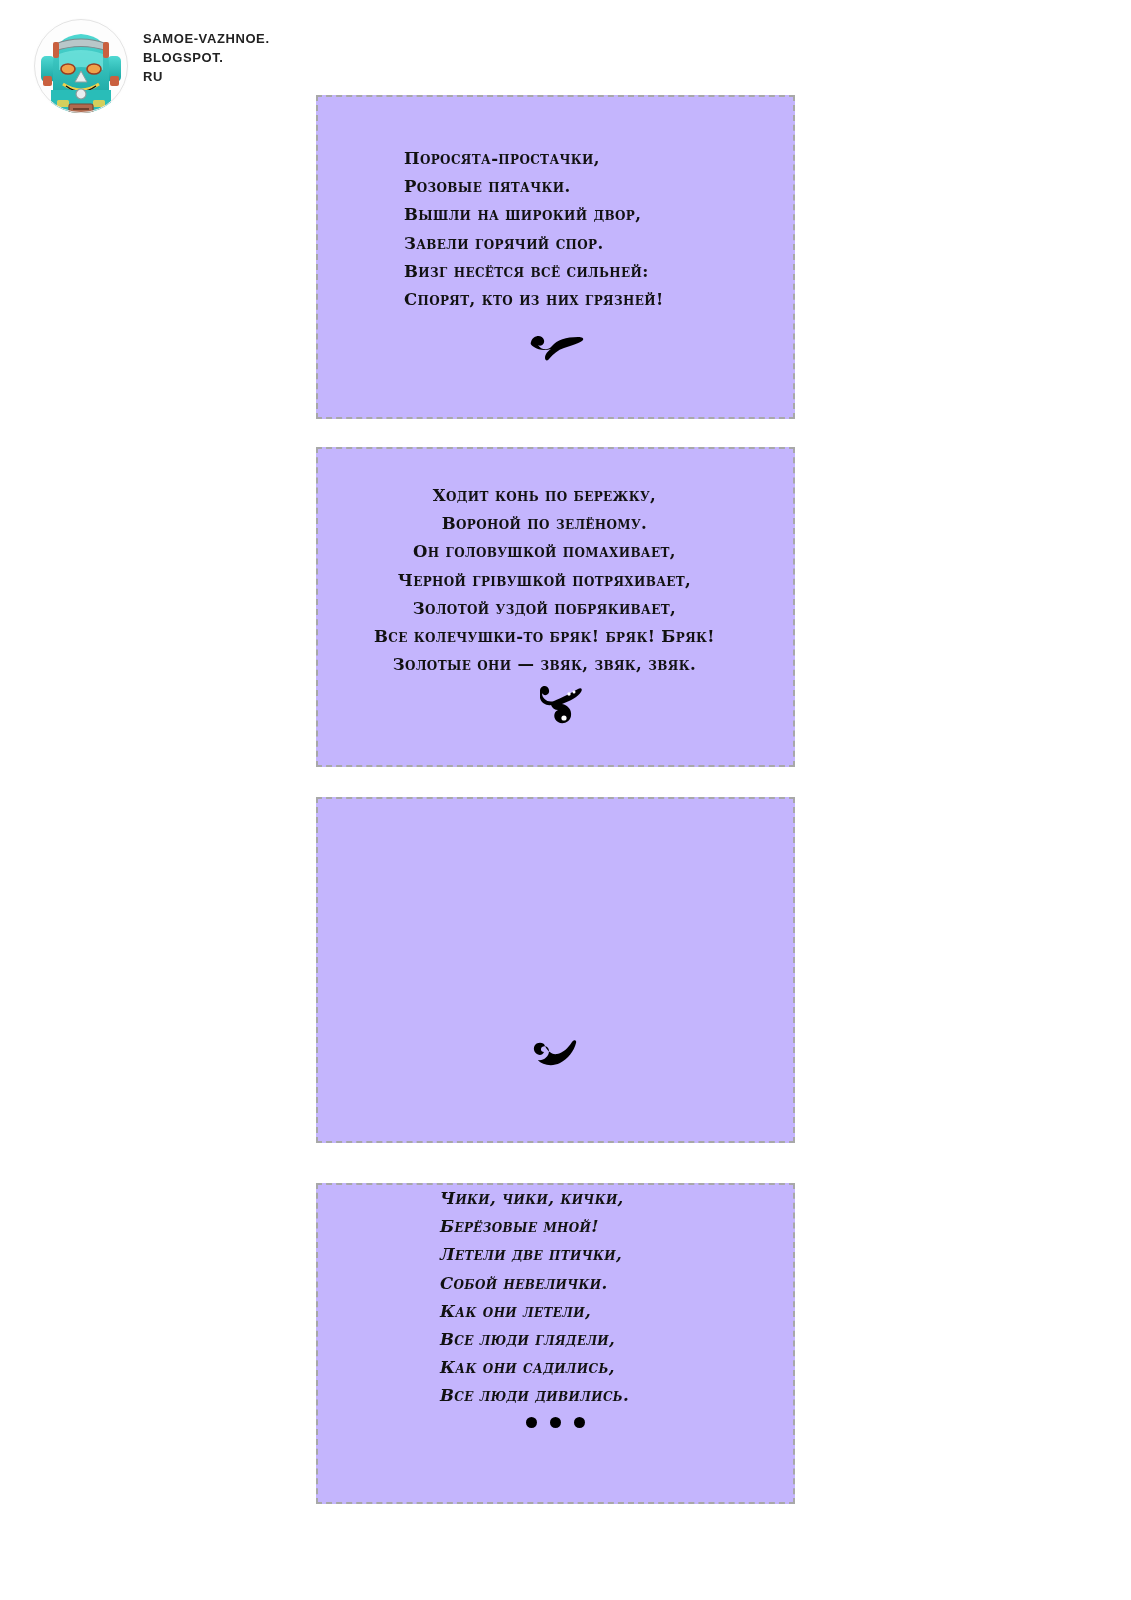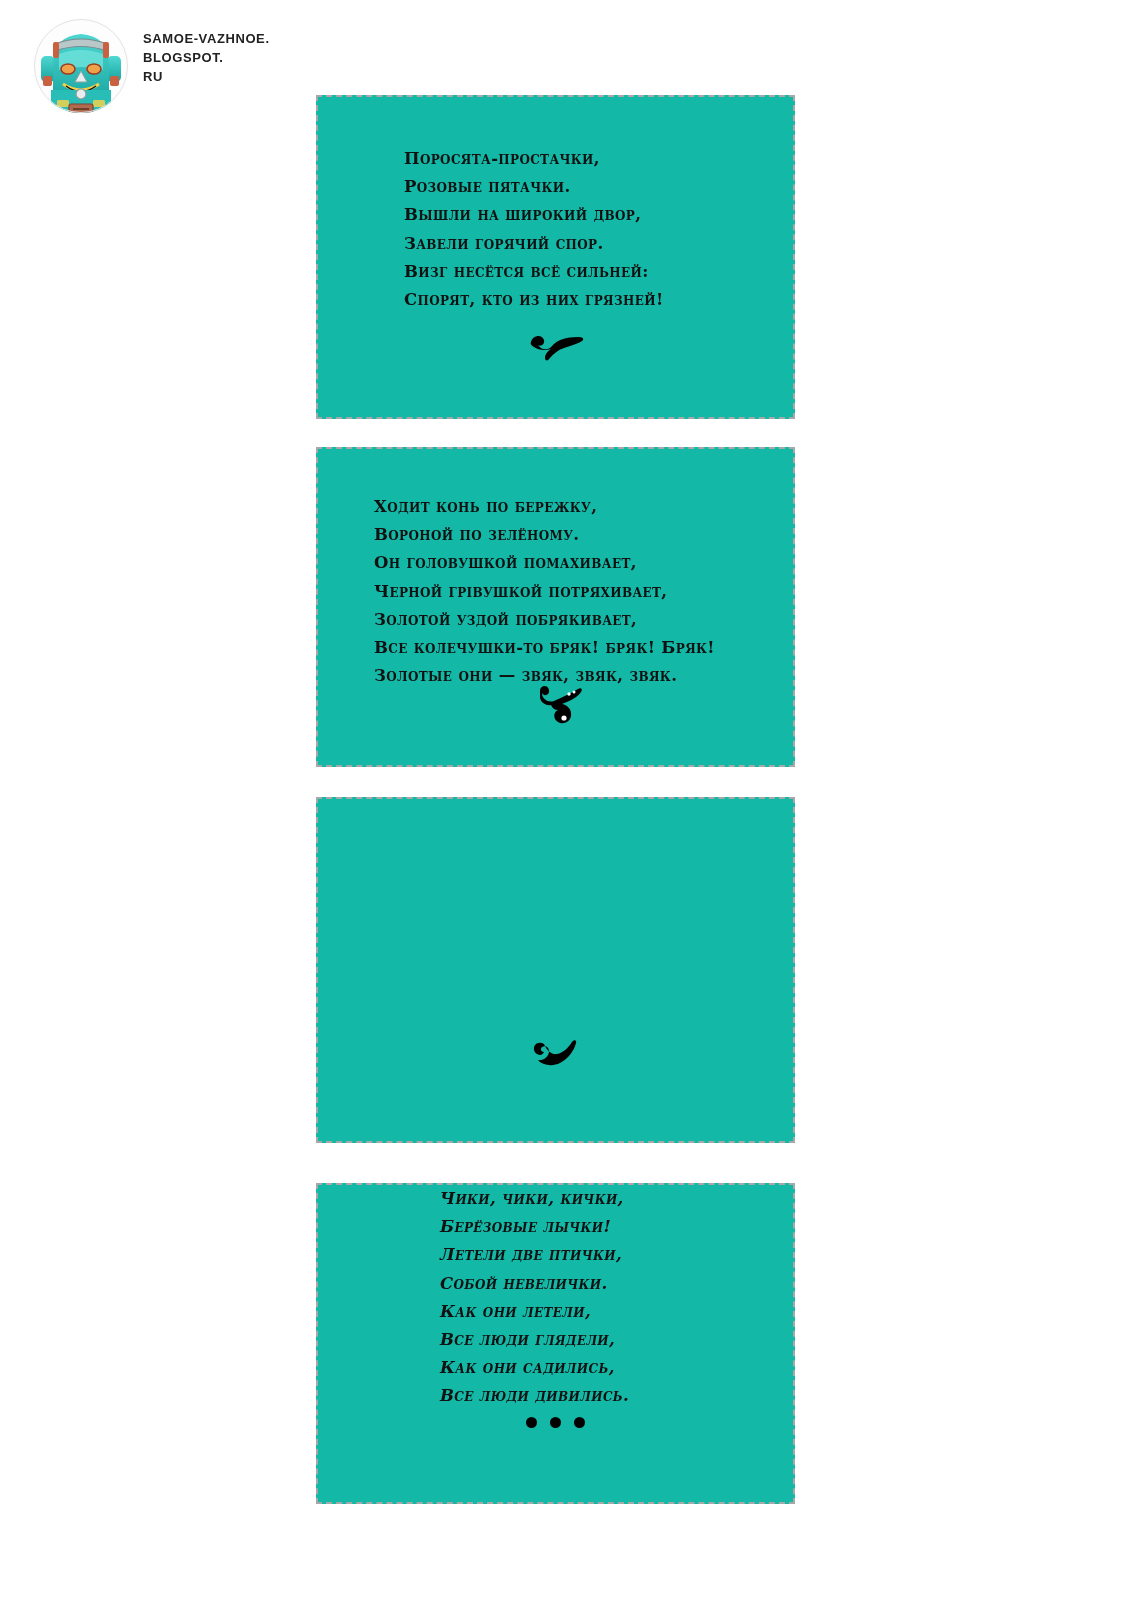--- a/index.html
+++ b/index.html
@@ -44,40 +44,40 @@
     line-height: 1.45;
     color: #222222;
     white-space: pre-line;
   }
 
   
   .card {
     position: absolute;
     box-sizing: border-box;
     border: 2px dashed #a8a8a8;
-    background: #14b8a6;
+    background: #c4b5fd;
   }
   .card-1 { left: 316px; top: 95px;   width: 479px; height: 324px; }
   .card-2 { left: 316px; top: 447px;  width: 479px; height: 320px; }
   .card-3 { left: 316px; top: 797px;  width: 479px; height: 346px; }
   .card-4 { left: 316px; top: 1183px; width: 479px; height: 321px; }
 
   .poem {
     position: absolute;
     color: #111111;
     font-variant: small-caps;
     font-weight: 700;
     font-size: 16.5px;
     letter-spacing: 0.35px;
     line-height: 28.2px;
     white-space: pre-line;
     text-align: left;
   }
   .poem-1 { left: 86px;  top: 48px;  }
-  .poem-2 { left: 56px;  top: 44px;  }
+  .poem-2 { left: 56px;  top: 33px; text-align: center;  }
   .poem-3 { left: 50px;  top: 49px;  }
   .poem-4 { left: 122px; top: 0px;   font-style: italic; }
 
   .card-4 .poem { top: 0; }
 
   .ornament {
     position: absolute;
     width: 100%;
     left: 0;
     text-align: center;
@@ -199,21 +199,21 @@
                C11 17, 10 14, 12 12 C15 10, 19 12, 19 16
                C19 22, 13 26, 8 25 C12 30, 22 32, 30 28
                C38 24, 44 16, 46 8 C47 5, 44 4, 42 7
                C38 13, 33 18, 27 19 C22 20, 17 16, 14 9 Z" fill="#000000"></path>
     </svg>
   </div>
 </div>
 
 <div class="card card-4">
   <div class="poem poem-4">Чики, чики, кички,
-Берёзовые лычки!
+Берёзовые мной!
 Летели две птички,
 Собой невелички.
 Как они летели,
 Все люди глядели,
 Как они садились,
 Все люди дивились.</div>
   <div class="ornament orn-4">
     <span class="dots">
       <span></span>
       <span></span>

